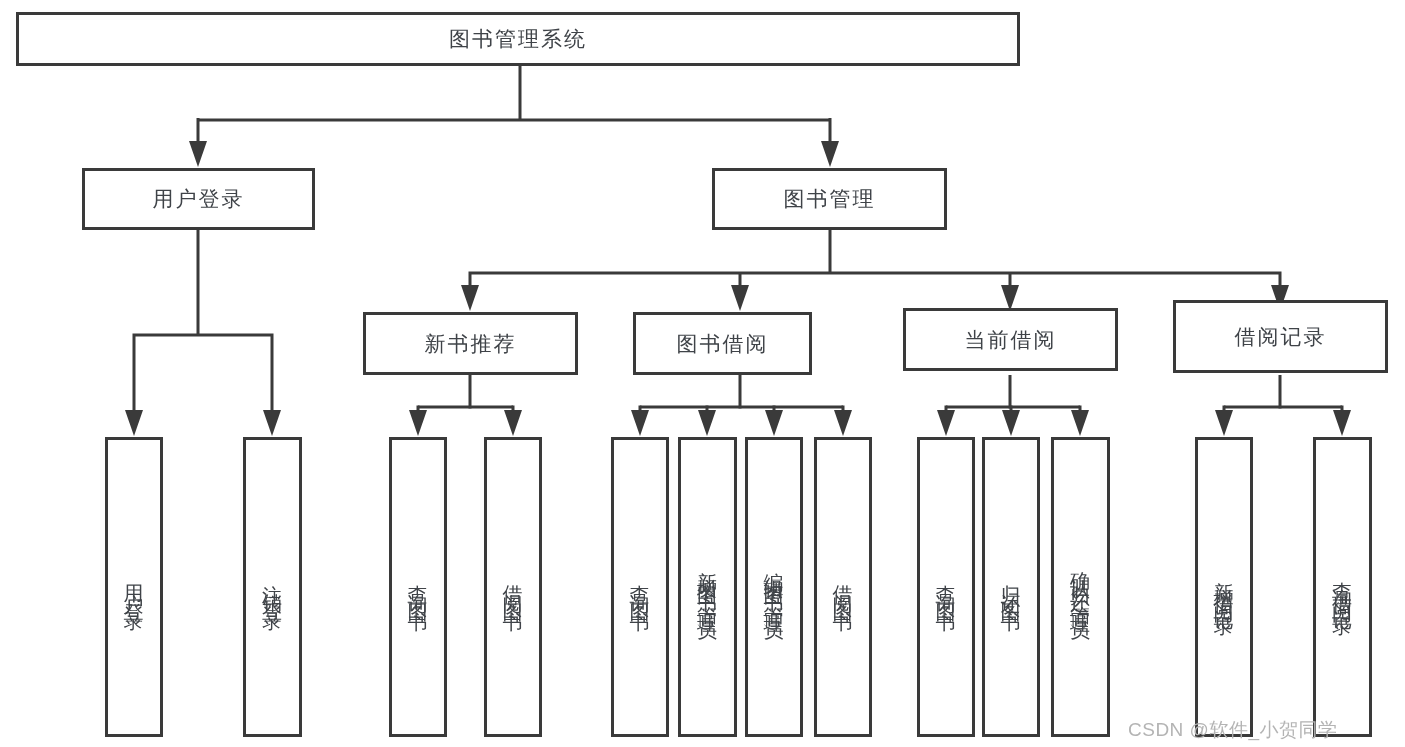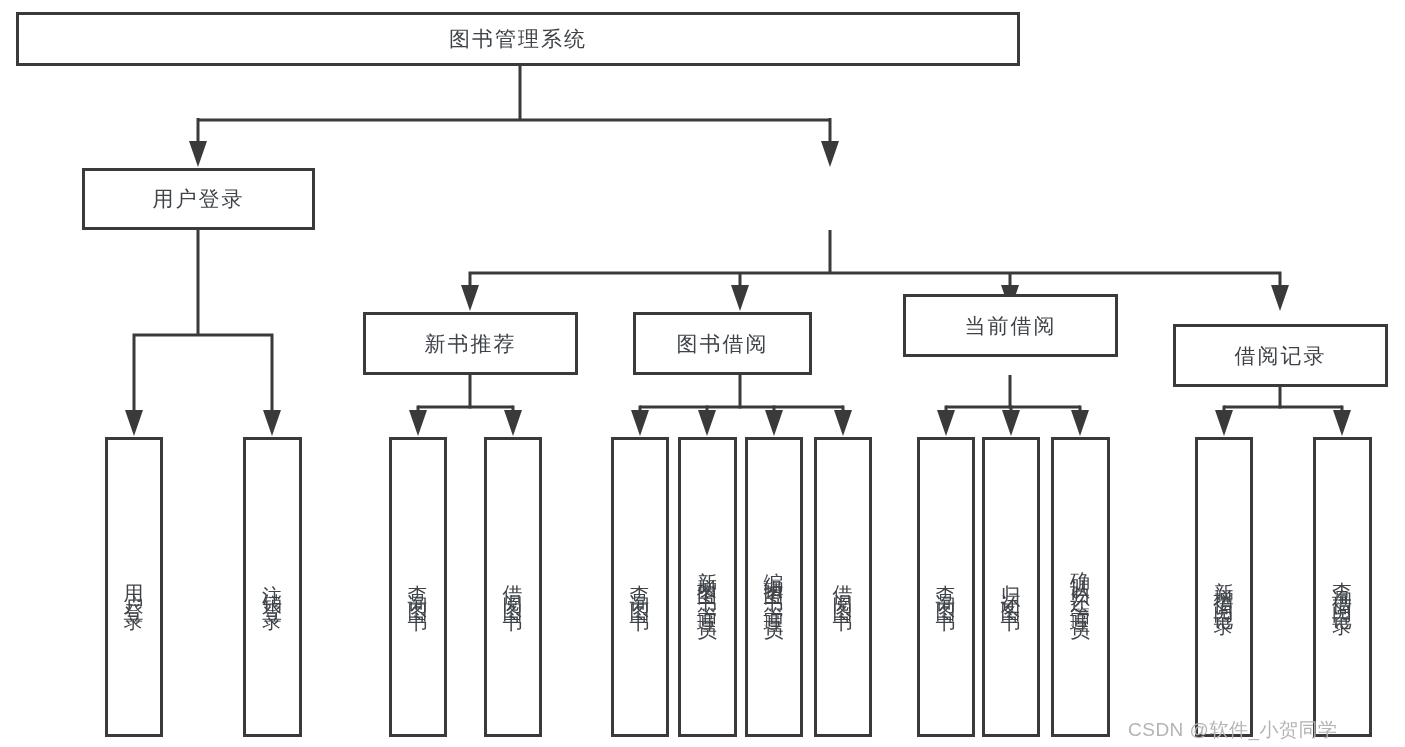--- a/index.html
+++ b/index.html
@@ -97,31 +97,34 @@
     </g>
   </svg>
 
   <div class="box h" style="left:16px;top:12px;width:1004px;height:54px">
     <span>图书管理系统</span>
   </div>
 
   <div class="box h" style="left:82px;top:168px;width:233px;height:62px">
     <span>用户登录</span>
   </div>
+  <div class="box h" style="left:712px;top:168px;width:235px;height:62px">
+    <span>图书管理</span>
+  </div>
 
   <div class="box h" style="left:363px;top:312px;width:215px;height:63px">
     <span>新书推荐</span>
   </div>
   <div class="box h" style="left:633px;top:312px;width:179px;height:63px">
     <span>图书借阅</span>
   </div>
-  <div class="box h" style="left:903px;top:294px;width:215px;height:63px">
+  <div class="box h" style="left:903px;top:308px;width:215px;height:63px">
     <span>当前借阅</span>
   </div>
-  <div class="box h" style="left:1173px;top:324px;width:215px;height:63px">
+  <div class="box h" style="left:1173px;top:300px;width:215px;height:73px">
     <span>借阅记录</span>
   </div>
 
   <div class="box v" style="left:105px;top:437px;width:58px;height:300px">
     <span>用户登录</span>
   </div>
   <div class="box v" style="left:243px;top:437px;width:59px;height:300px">
     <span>注销登录</span>
   </div>
 

